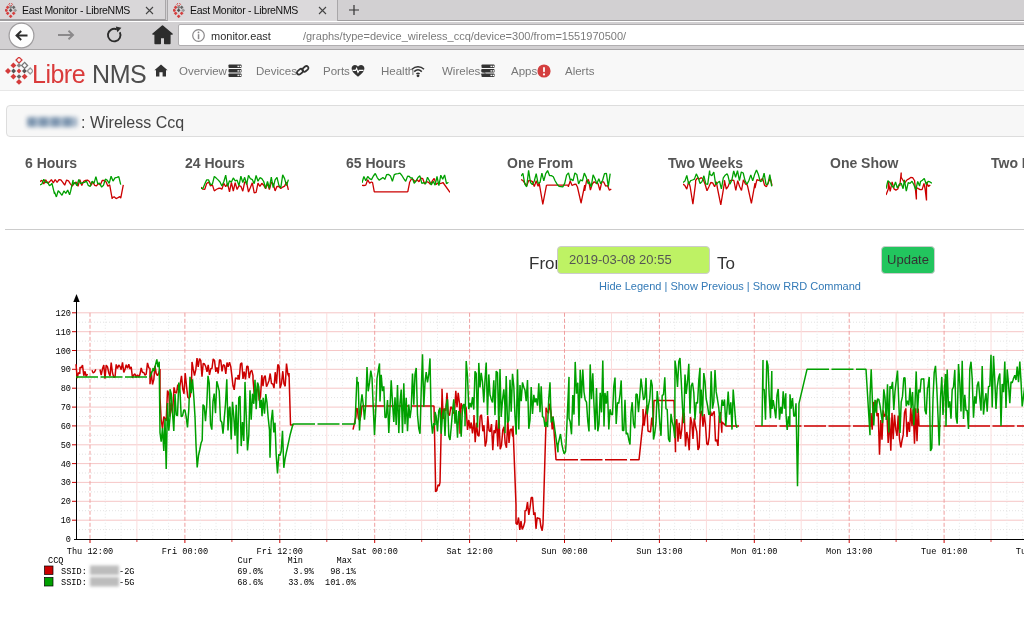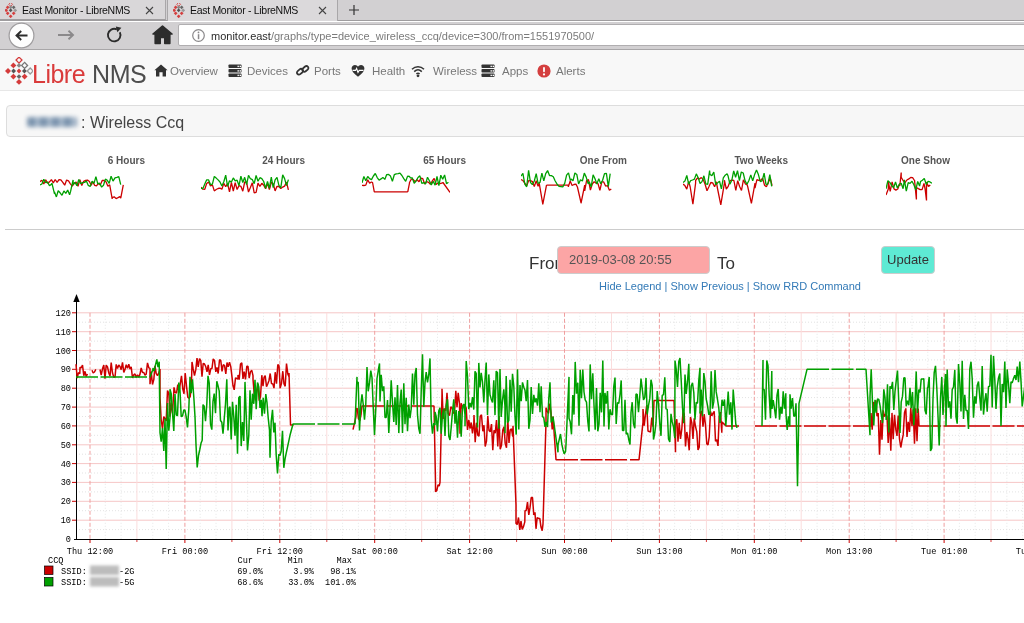--- a/index.html
+++ b/index.html
@@ -7,38 +7,38 @@
 .abs { position:absolute; }
 
 #tabbar { position:absolute; left:0; top:0; width:1024px; height:21px; background:#d2d0d2; border-bottom:1px solid #9f9d9f; }
 .tab { position:absolute; top:0; height:20px; }
 #tab1 { left:0; width:166px; background:#d9d7d9; border-right:1px solid #a9a7a9; border-bottom:1px solid #9f9d9f; }
 #tab2 { left:167px; width:171px; background:#dbd9db; border-right:1px solid #a9a7a9; border-left:1px solid #a9a7a9; height:21px; }
 .tabtitle { position:absolute; top:4px; font-size:10.5px; letter-spacing:-0.3px; color:#111; white-space:nowrap; }
 #toolbar { position:absolute; left:0; top:22px; width:1024px; height:28px; background:#d2d0d2; border-bottom:1px solid #a8a6a8; }
 #urlbar { position:absolute; left:178px; top:24px; width:852px; height:22px; background:#fff; border:1px solid #b0aeb0; border-radius:2px; }
 #urltext { position:absolute; left:211px; top:30px; font-size:11px; color:#2b2b2b; white-space:nowrap; }
-#urltext span { color:#7b7b7b; }
+#urltext span { color:#7b7b7b;padding-left:32px; }
 
 #navbar { position:absolute; left:0; top:50px; width:1024px; height:41px; background:#f8f8f8; border-bottom:1px solid #e7e7e7; }
 #logotext { position:absolute; left:32px; top:60px; font-size:25px; letter-spacing:-0.5px; color:#da3b3b; }
 #logotext b { color:#4d4d4d; font-weight:400;margin-left:7px; }
 .micon { position:absolute; top:64px; }
-.mlabel { position:absolute; top:65px; font-size:11.5px; color:#777; }
+.mlabel { position:absolute; top:65px; font-size:11.5px; color:#777;margin-left:9px; }
 #panel { position:absolute; left:6px; top:105px; width:1448px; height:32px; background:#f7f7f7; border:1px solid #ddd; border-radius:4px; }
 #ptext { position:absolute; left:81px; top:114px; font-size:16px; color:#444; }
 #pblur { position:absolute; left:27px; top:117px; width:50px; height:10px; border-radius:2px;
   background:repeating-linear-gradient(90deg,#7e96af 0 9px,#b6c4d4 9px 12px); filter:blur(2px); }
-.mtitle { position:absolute; top:155px; width:120px; text-align:right; font-size:10px; font-weight:bold; color:#555; }
+.mtitle { position:absolute; top:155px; width:120px; text-align:left; font-size:14px; font-weight:bold; color:#555; }
 .mini { position:absolute; }
 #hr { position:absolute; left:5px; top:229px; width:1450px; height:1px; background:#ccc; }
 .flabel { position:absolute; top:254px; font-size:17px; color:#333; }
-.finput { position:absolute; top:246px; height:28px; background:#fca5a5; border:1px solid #ccc; border-radius:4px;
+.finput { position:absolute; top:246px; height:28px; background:#bef264; border:1px solid #ccc; border-radius:4px;
   font-size:13px; color:#555; line-height:26px; padding-left:11px; }
-#updbtn { position:absolute; left:881px; top:246px; width:54px; height:28px; background:#5eead4; border:1px solid #ccc; border-radius:4px;
+#updbtn { position:absolute; left:881px; top:246px; width:54px; height:28px; background:#22c55e; border:1px solid #ccc; border-radius:4px;
   font-size:13px; color:#333; text-align:center; line-height:26px; }
 #links { position:absolute; left:430px; top:280px; width:600px; text-align:center; font-size:11px; color:#337ab7; }
 #biggraph { position:absolute; left:0; top:293px; }
 .mono { font-family:"Liberation Mono", monospace; font-size:8.6px; fill:#000; }
 </style></head>
 <body>
 <div id="root">
 
 <div id="tabbar"></div>
 <div class="tab" id="tab1"></div>

